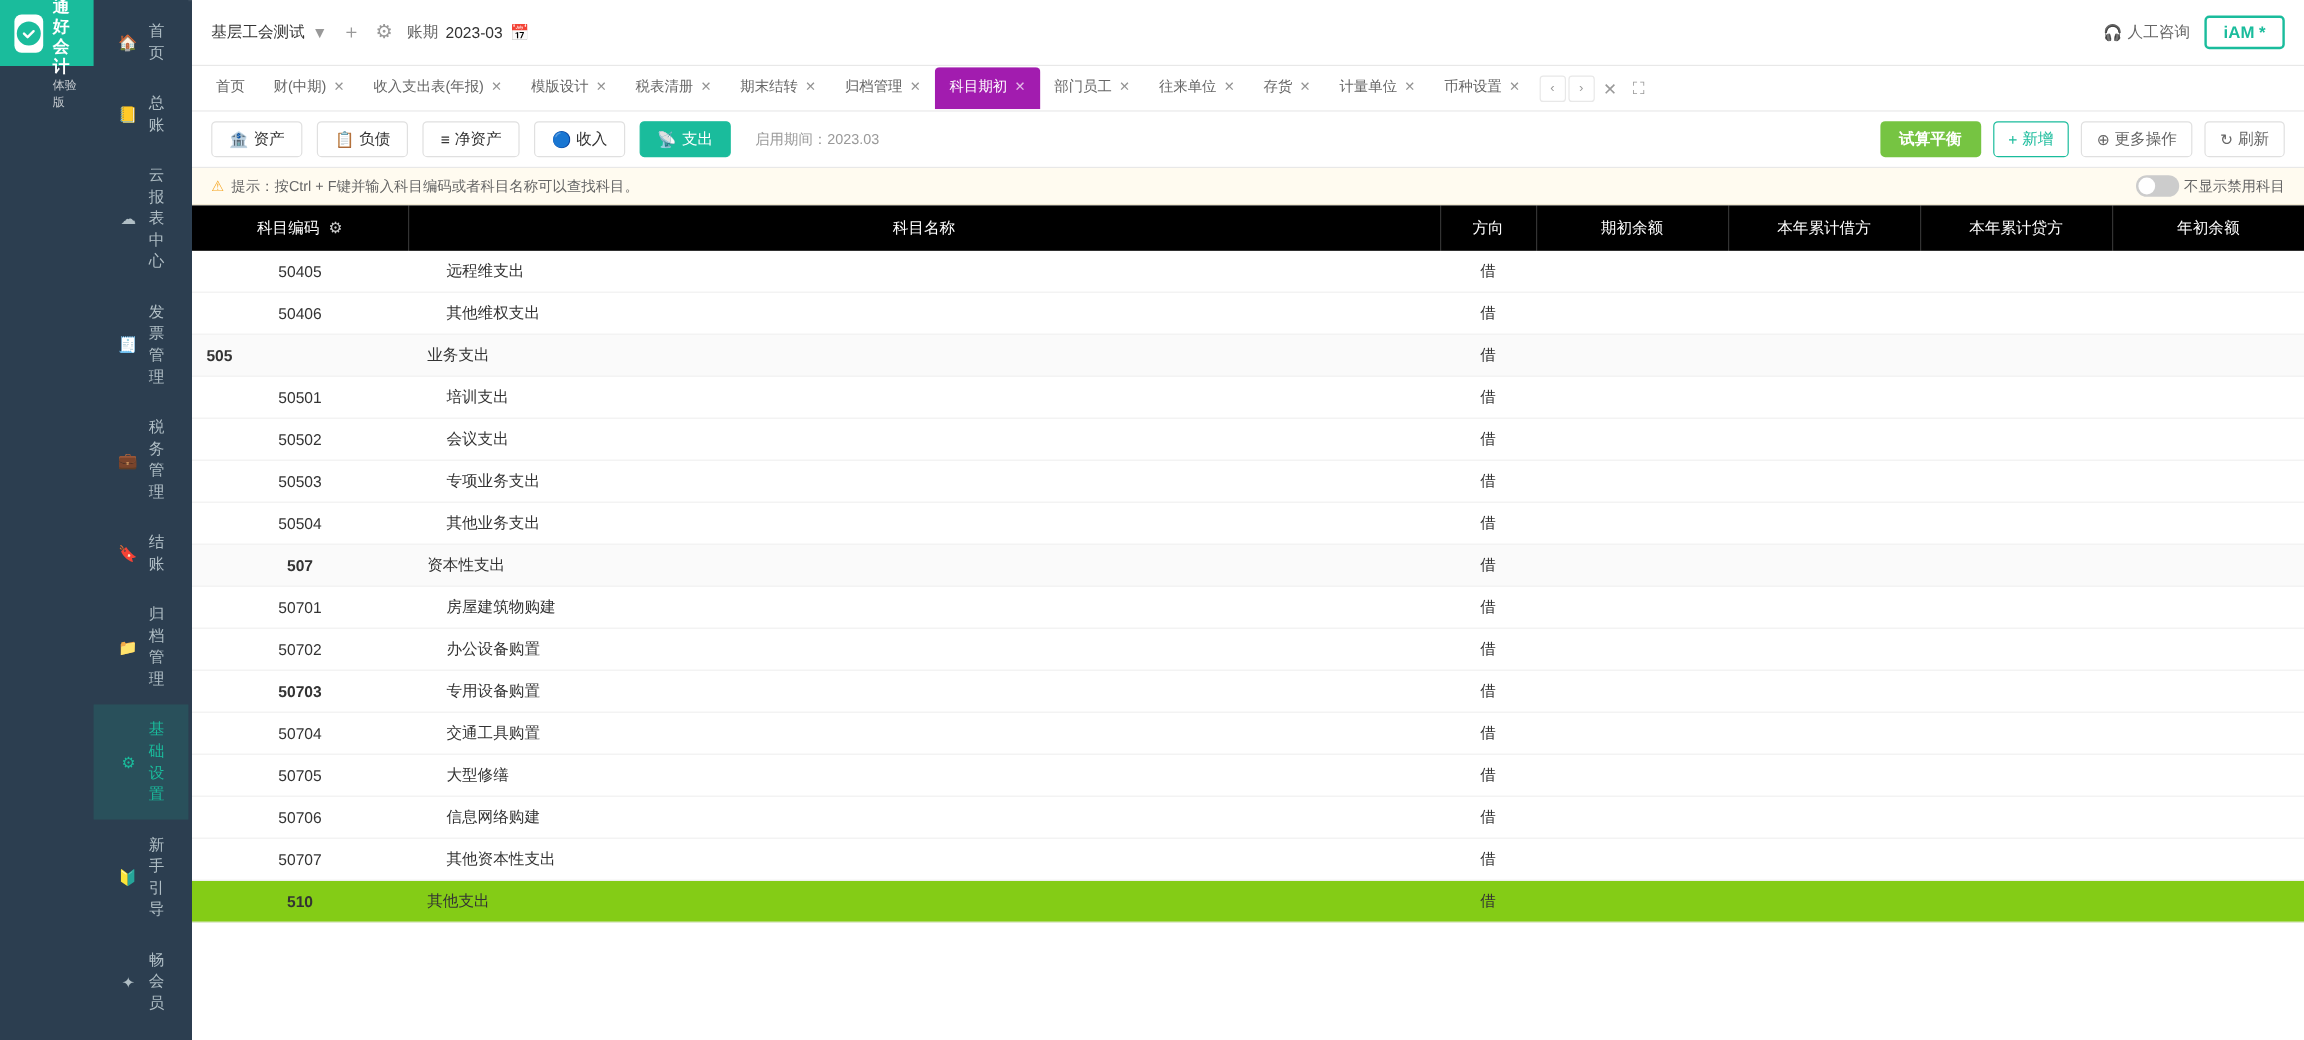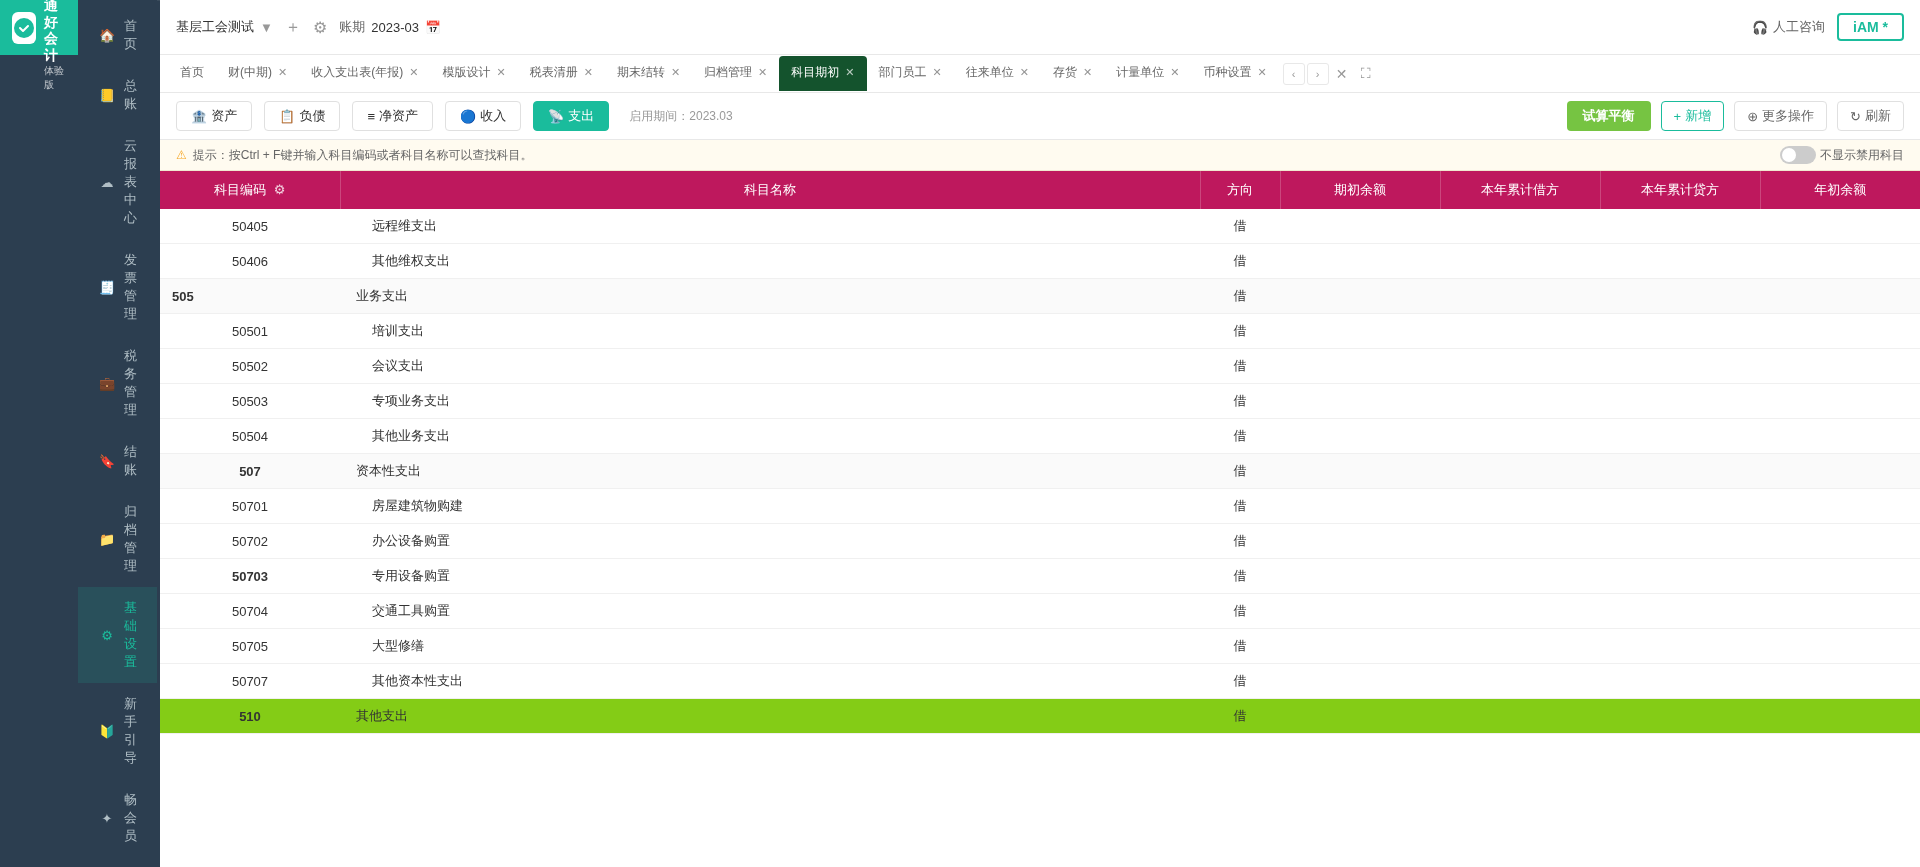--- a/index.html
+++ b/index.html
@@ -32,21 +32,21 @@
     .topbar-period-label { color: #666; }
     .topbar-period-cal { color: #1abc9c; }
     .topbar-right { margin-left: auto; display: flex; align-items: center; gap: 12px; }
     .topbar-service { display: flex; align-items: center; gap: 4px; color: #666; font-size: 13px; cursor: pointer; }
     .topbar-iam { border: 2px solid #1abc9c; padding: 4px 14px; color: #1abc9c; border-radius: 4px; font-size: 14px; font-weight: bold; cursor: pointer; }
 
     
     .tabbar { background: #fff; display: flex; align-items: center; padding: 0 8px; border-bottom: 1px solid #e8e8e8; flex-shrink: 0; min-height: 38px; overflow-x: auto; }
     .tabbar::-webkit-scrollbar { display: none; }
     .tab { display: flex; align-items: center; gap: 4px; padding: 8px 12px; font-size: 12px; color: #666; cursor: pointer; white-space: nowrap; border-bottom: 2px solid transparent; flex-shrink: 0; }
-    .tab.active { color: #fff; background: #14532d; border-radius: 4px 4px 0 0; font-family: Liberation Serif, serif; }
+    .tab.active { color: #fff; background: #a21caf; border-radius: 4px 4px 0 0; font-family: Liberation Serif, serif; }
     .tab-close { color: inherit; opacity: 0.7; font-size: 11px; margin-left: 2px; }
     .tabbar-arrows { display: flex; align-items: center; gap: 2px; margin-left: 4px; }
     .tabbar-arrow-btn { width: 22px; height: 22px; display: flex; align-items: center; justify-content: center; color: #999; cursor: pointer; border: 1px solid #e8e8e8; border-radius: 3px; font-size: 11px; }
     .tabbar-close-btn { width: 22px; height: 22px; display: flex; align-items: center; justify-content: center; color: #999; cursor: pointer; font-size: 14px; }
     .tabbar-expand { width: 22px; height: 22px; display: flex; align-items: center; justify-content: center; color: #999; cursor: pointer; font-size: 14px; }
 
     
     .page-header { background: #fff; padding: 8px 16px; display: flex; align-items: center; gap: 12px; border-bottom: 1px solid #e8e8e8; flex-shrink: 0; }
     .category-btn { display: flex; align-items: center; gap: 4px; padding: 5px 14px; border-radius: 4px; border: 1px solid #e0e0e0; background: #fff; cursor: pointer; color: #333; font-size: 13px; }
     .category-btn.active { background: #1abc9c; color: #fff; border-color: #1abc9c; }
@@ -64,21 +64,21 @@
     .tips-toggle { display: flex; align-items: center; gap: 4px; }
     .toggle-switch { width: 36px; height: 18px; background: #ccc; border-radius: 9px; position: relative; cursor: pointer; }
     .toggle-knob { width: 14px; height: 14px; background: #fff; border-radius: 50%; position: absolute; top: 2px; left: 2px; }
 
     
     .table-container { flex: 1; overflow-y: auto; overflow-x: hidden; position: relative; background: #fff; }
     .table-container::-webkit-scrollbar { width: 8px; }
     .table-container::-webkit-scrollbar-track { background: #f1f1f1; }
     .table-container::-webkit-scrollbar-thumb { background: #ccc; border-radius: 4px; }
     table { width: 100%; border-collapse: collapse; }
-    thead tr { background: #be185d; color: #fff; padding-left: 33px; }
+    thead tr { background: #000000; color: #fff; padding-left: 33px; }
     thead th { padding: 10px 12px; font-size: 13px; font-weight: normal; text-align: center; border-right: 1px solid rgba(255,255,255,0.2); white-space: nowrap; }
     thead th:last-child { border-right: none; }
     tbody tr { border-bottom: 1px solid #f0f0f0; }
     tbody td { padding: 8px 12px; font-size: 13px; color: #333; text-align: center; }
     tbody td:first-child { text-align: center; }
     tbody td:nth-child(2) { text-align: left; padding-left: 20px; }
     .col-code { width: 180px; }
     .col-name { width: auto; }
     .col-dir { width: 80px; }
     .col-bal { width: 160px; }
@@ -415,20 +415,29 @@
             <tr>
       <td style="text-align:center; font-weight:normal">50705</td>
       <td style="text-align:left; padding-left:32px;">大型修缮</td>
       <td>借</td>
       <td></td>
       <td></td>
       <td></td>
       <td></td>
     </tr>
             <tr>
+      <td style="text-align:center; font-weight:normal">50706</td>
+      <td style="text-align:left; padding-left:32px;">信息网络购建</td>
+      <td>借</td>
+      <td></td>
+      <td></td>
+      <td></td>
+      <td></td>
+    </tr>
+            <tr>
       <td style="text-align:center; font-weight:normal">50707</td>
       <td style="text-align:left; padding-left:32px;">其他资本性支出</td>
       <td>借</td>
       <td></td>
       <td></td>
       <td></td>
       <td></td>
     </tr>
             <tr style="background: #84cc16;">
       <td style="text-align:center; font-weight:bold">510</td>

